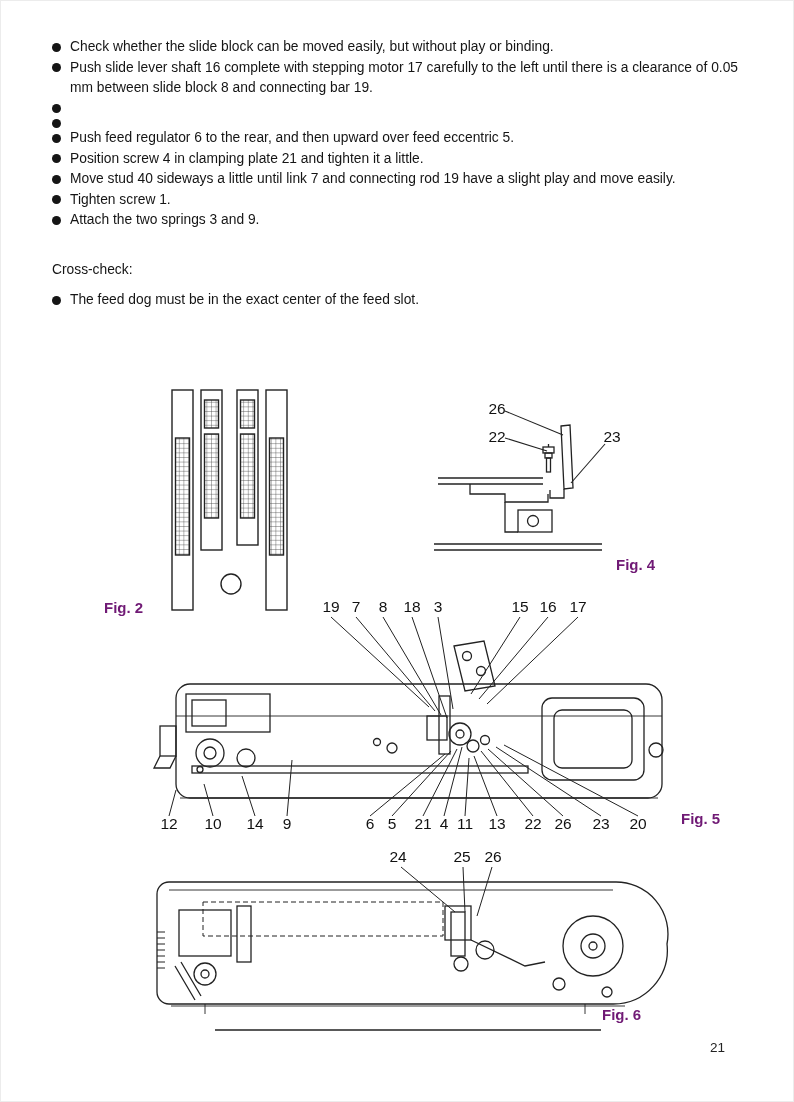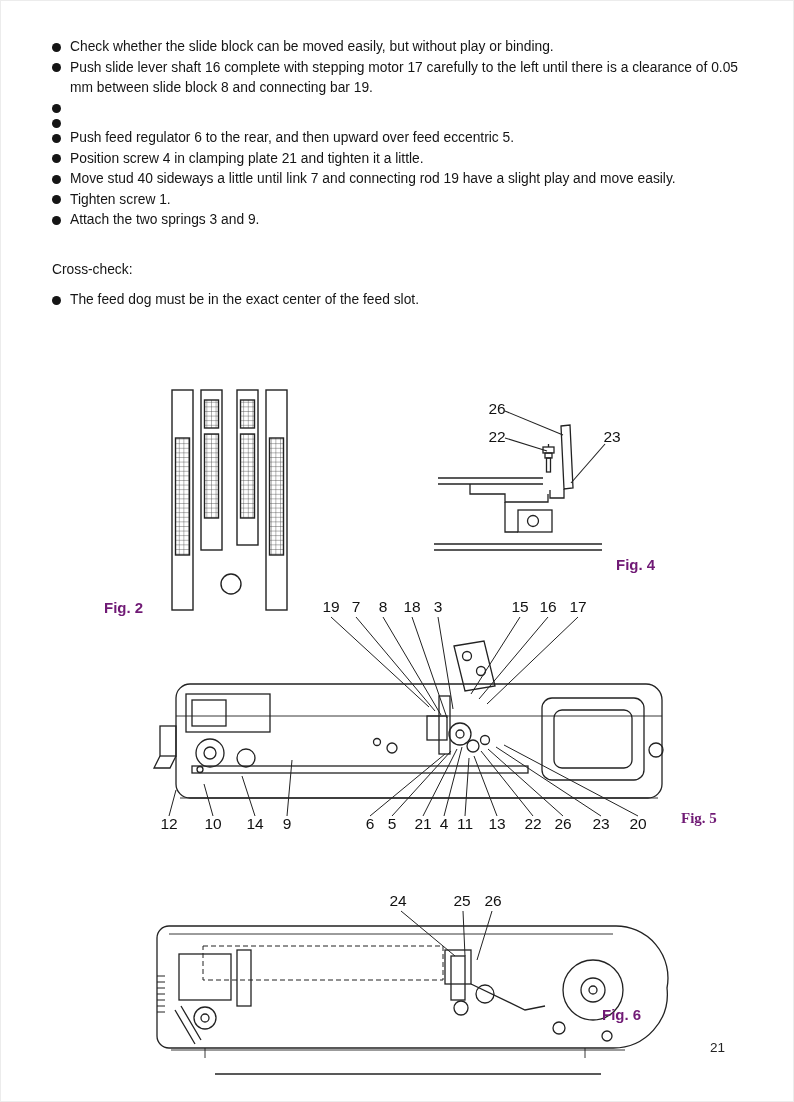--- a/index.html
+++ b/index.html
@@ -218,23 +218,23 @@
       <text x="283" y="231" text-anchor="middle">21</text>
       <text x="304" y="231" text-anchor="middle">4</text>
       <text x="325" y="231" text-anchor="middle">11</text>
       <text x="357" y="231" text-anchor="middle">13</text>
       <text x="393" y="231" text-anchor="middle">22</text>
       <text x="423" y="231" text-anchor="middle">26</text>
       <text x="461" y="231" text-anchor="middle">23</text>
       <text x="498" y="231" text-anchor="middle">20</text>
     </svg>
   </div>
-  <div class="figlabel" style="left:681px; top:810px;font-family:Liberation Serif, serif;">Fig. 5</div>
-
-  <div class="fig" style="left:145px; top:846px;margin-top:44px;">
+  <div class="figlabel" style="left:681px; top:810px;">Fig. 5</div>
+
+  <div class="fig" style="left:145px; top:846px;">
     <svg width="530" height="205" viewBox="0 0 530 205">
       <g fill="none" stroke="#222" stroke-width="1.3">
         <path d="M24 36 H470 a52 52 0 0 1 52 62 a54 54 0 0 1 -54 60 H24 a12 12 0 0 1 -12 -12 V48 a12 12 0 0 1 12 -12 z"></path>
         <path d="M24 44 H468" stroke-width="0.9"></path>
 
         <path d="M12 86 h8 M12 92 h8 M12 98 h8 M12 104 h8 M12 110 h8 M12 116 h8 M12 122 h8" stroke-width="1"></path>
 
         <rect x="58" y="56" width="240" height="34" stroke-dasharray="5 3" stroke-width="1"></rect>
 
         <rect x="34" y="64" width="52" height="46"></rect>

